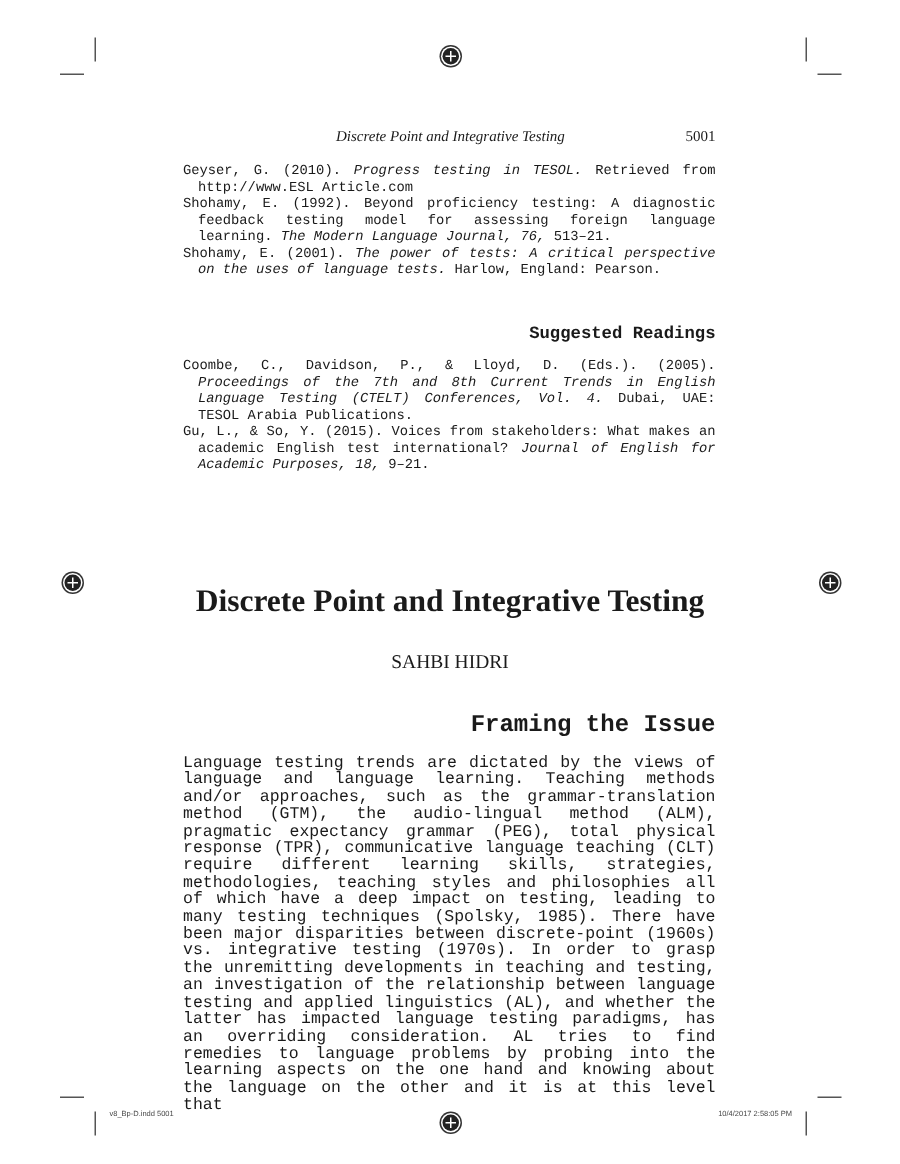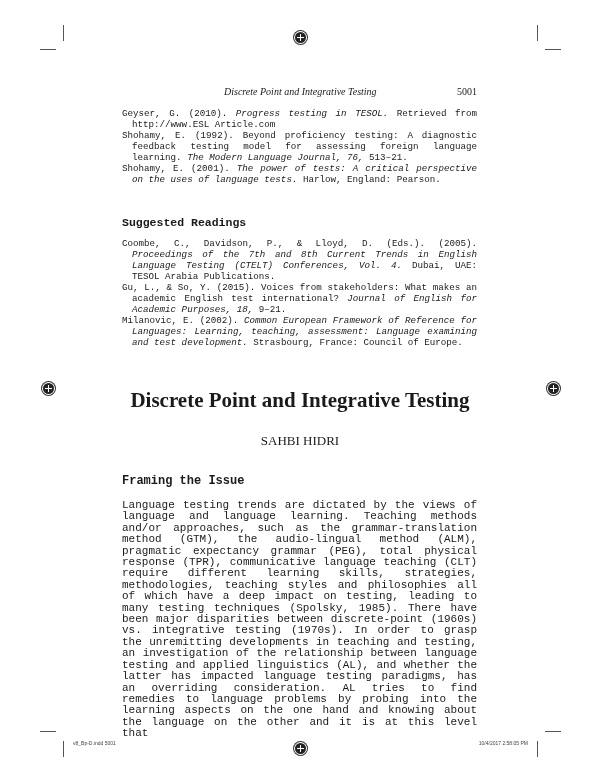--- a/index.html
+++ b/index.html
@@ -8,21 +8,21 @@
   .crop-h { position: absolute; height: 1px; background: #555; }
   .reg { position: absolute; width: 11px; height: 11px; border-radius: 50%; background: #222; box-shadow: 0 0 0 1px #fff, 0 0 0 2px #333; }
   .reg::after { content: ""; position: absolute; left: 2px; right: 2px; top: 5px; height: 1px; background: #fff; }
   .reg::before { content: ""; position: absolute; top: 2px; bottom: 2px; left: 5px; width: 1px; background: #fff; }
   .running-head { position: absolute; top: 86px; left: 122px; width: 355px; height: 14px; font-size: 10px; }
   .running-head .rh-title { position: absolute; left: 102px; font-style: italic; }
   .running-head .rh-page { position: absolute; right: 0; }
   .col { position: absolute; left: 122px; width: 355px; font-family: Liberation Mono, monospace; }
   .ref { font-size: 9.2px; line-height: 11px; padding-left: 10px; text-indent: -10px; text-align: justify; margin: 0; }
   .ref i { font-style: italic; }
-  .h2 { font-weight: bold; text-align: left; font-size: 11.5px; margin: 0; }
+  .h2 { font-weight: bold; text-align: right; font-size: 11.5px; margin: 0; }
   .title { position: absolute; top: 388px; left: 0; width: 600px; text-align: center; font-size: 21px; font-weight: bold; }
   .author { position: absolute; top: 433px; left: 0; width: 600px; text-align: center; font-size: 13px; }
   .body-text { font-size: 11px; line-height: 11.4px; text-align: justify; margin: 0; }
   .slug { position: absolute; top: 740px; font-family: "Liberation Sans", sans-serif; font-size: 5px; color: #444; }
 </style>
 </head>
 <body>
 
 <div class="crop-v" style="left:63px; top:25px; height:16px;"></div>
 <div class="crop-h" style="left:40px; top:49px; width:16px;"></div>
@@ -46,25 +46,24 @@
 <div class="col" style="top:108px;">
   <p class="ref"><span>Geyser, G. (2010). </span><i>Progress testing in TESOL.</i><span> Retrieved from http://www.ESL Article.com</span></p>
   <p class="ref"><span>Shohamy, E. (1992). Beyond proficiency testing: A diagnostic feedback testing model for assessing foreign language learning. </span><i>The Modern Language Journal, 76,</i><span> 513–21.</span></p>
   <p class="ref"><span>Shohamy, E. (2001). </span><i>The power of tests: A critical perspective on the uses of language tests.</i><span> Harlow, England: Pearson.</span></p>
 </div>
 
 <div class="col" style="top:216px;">
   <p class="h2" style="margin-bottom:9px;">Suggested Readings</p>
   <p class="ref"><span>Coombe, C., Davidson, P., &amp; Lloyd, D. (Eds.). (2005). </span><i>Proceedings of the 7th and 8th Current Trends in English Language Testing (CTELT) Conferences, Vol. 4.</i><span> Dubai, UAE: TESOL Arabia Publications.</span></p>
   <p class="ref"><span>Gu, L., &amp; So, Y. (2015). Voices from stakeholders: What makes an academic English test international? </span><i>Journal of English for Academic Purposes, 18,</i><span> 9–21.</span></p>
-  <p class="ref"><span>Milanovic, E. (2002). </span><i>Common European Framework of Reference for Languages: Learning, teaching, assessment: Language examining and test development.</i><span> Strasbourg, France: Council of Europe.</span></p>
 </div>
 
 <div class="title">Discrete Point and Integrative Testing</div>
 <div class="author">SAHBI HIDRI</div>
 
 <div class="col" style="top:474px;">
-  <p class="h2" style="font-size:12px; margin-bottom:12px;">Framing the Issue</p>
+  <p class="h2" style="font-size:16px; margin-bottom:12px;">Framing the Issue</p>
   <p class="body-text">Language testing trends are dictated by the views of language and language learning. Teaching methods and/or approaches, such as the grammar-translation method (GTM), the audio-lingual method (ALM), pragmatic expectancy grammar (PEG), total physical response (TPR), communicative language teaching (CLT) require different learning skills, strategies, methodologies, teaching styles and philosophies all of which have a deep impact on testing, leading to many testing techniques (Spolsky, 1985). There have been major disparities between discrete-point (1960s) vs. integrative testing (1970s). In order to grasp the unremitting developments in teaching and testing, an investigation of the relationship between language testing and applied linguistics (AL), and whether the latter has impacted language testing paradigms, has an overriding consideration. AL tries to find remedies to language problems by probing into the learning aspects on the one hand and knowing about the language on the other and it is at this level that</p>
 </div>
 
 <div class="slug" style="left:73px;">v8_Bp-D.indd   5001</div>
 <div class="slug" style="right:72px;">10/4/2017   2:58:05 PM</div>
 
 </body></html>

